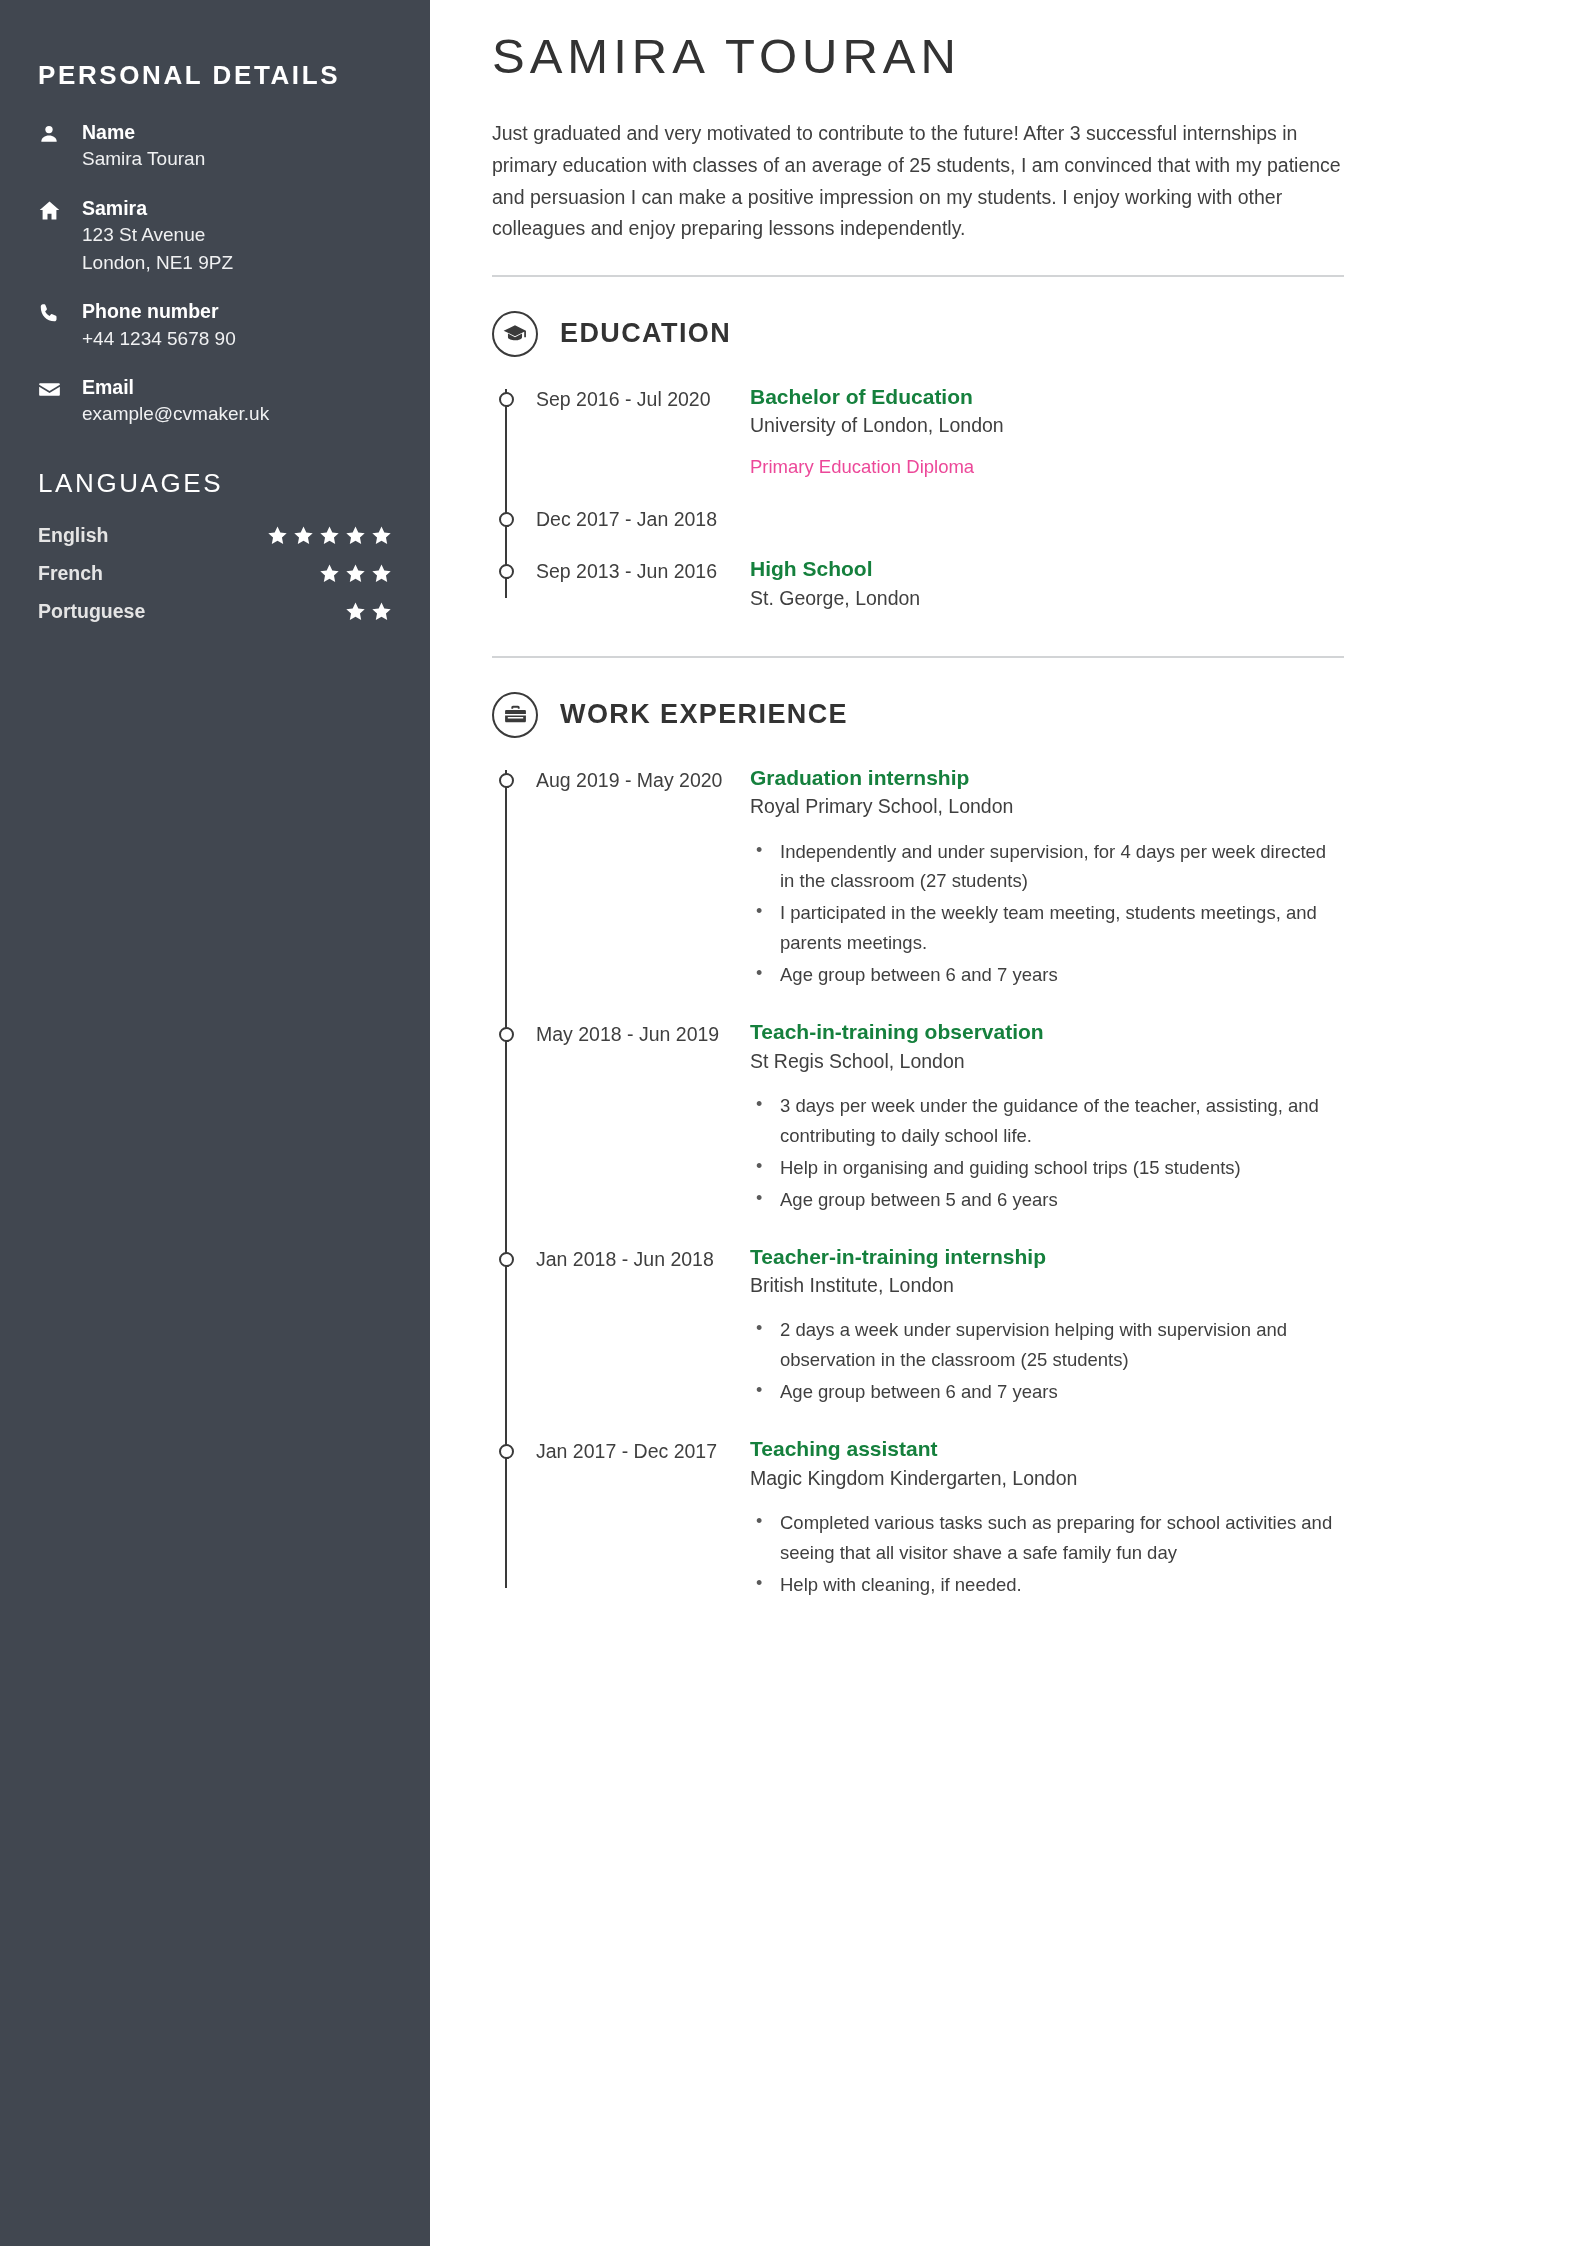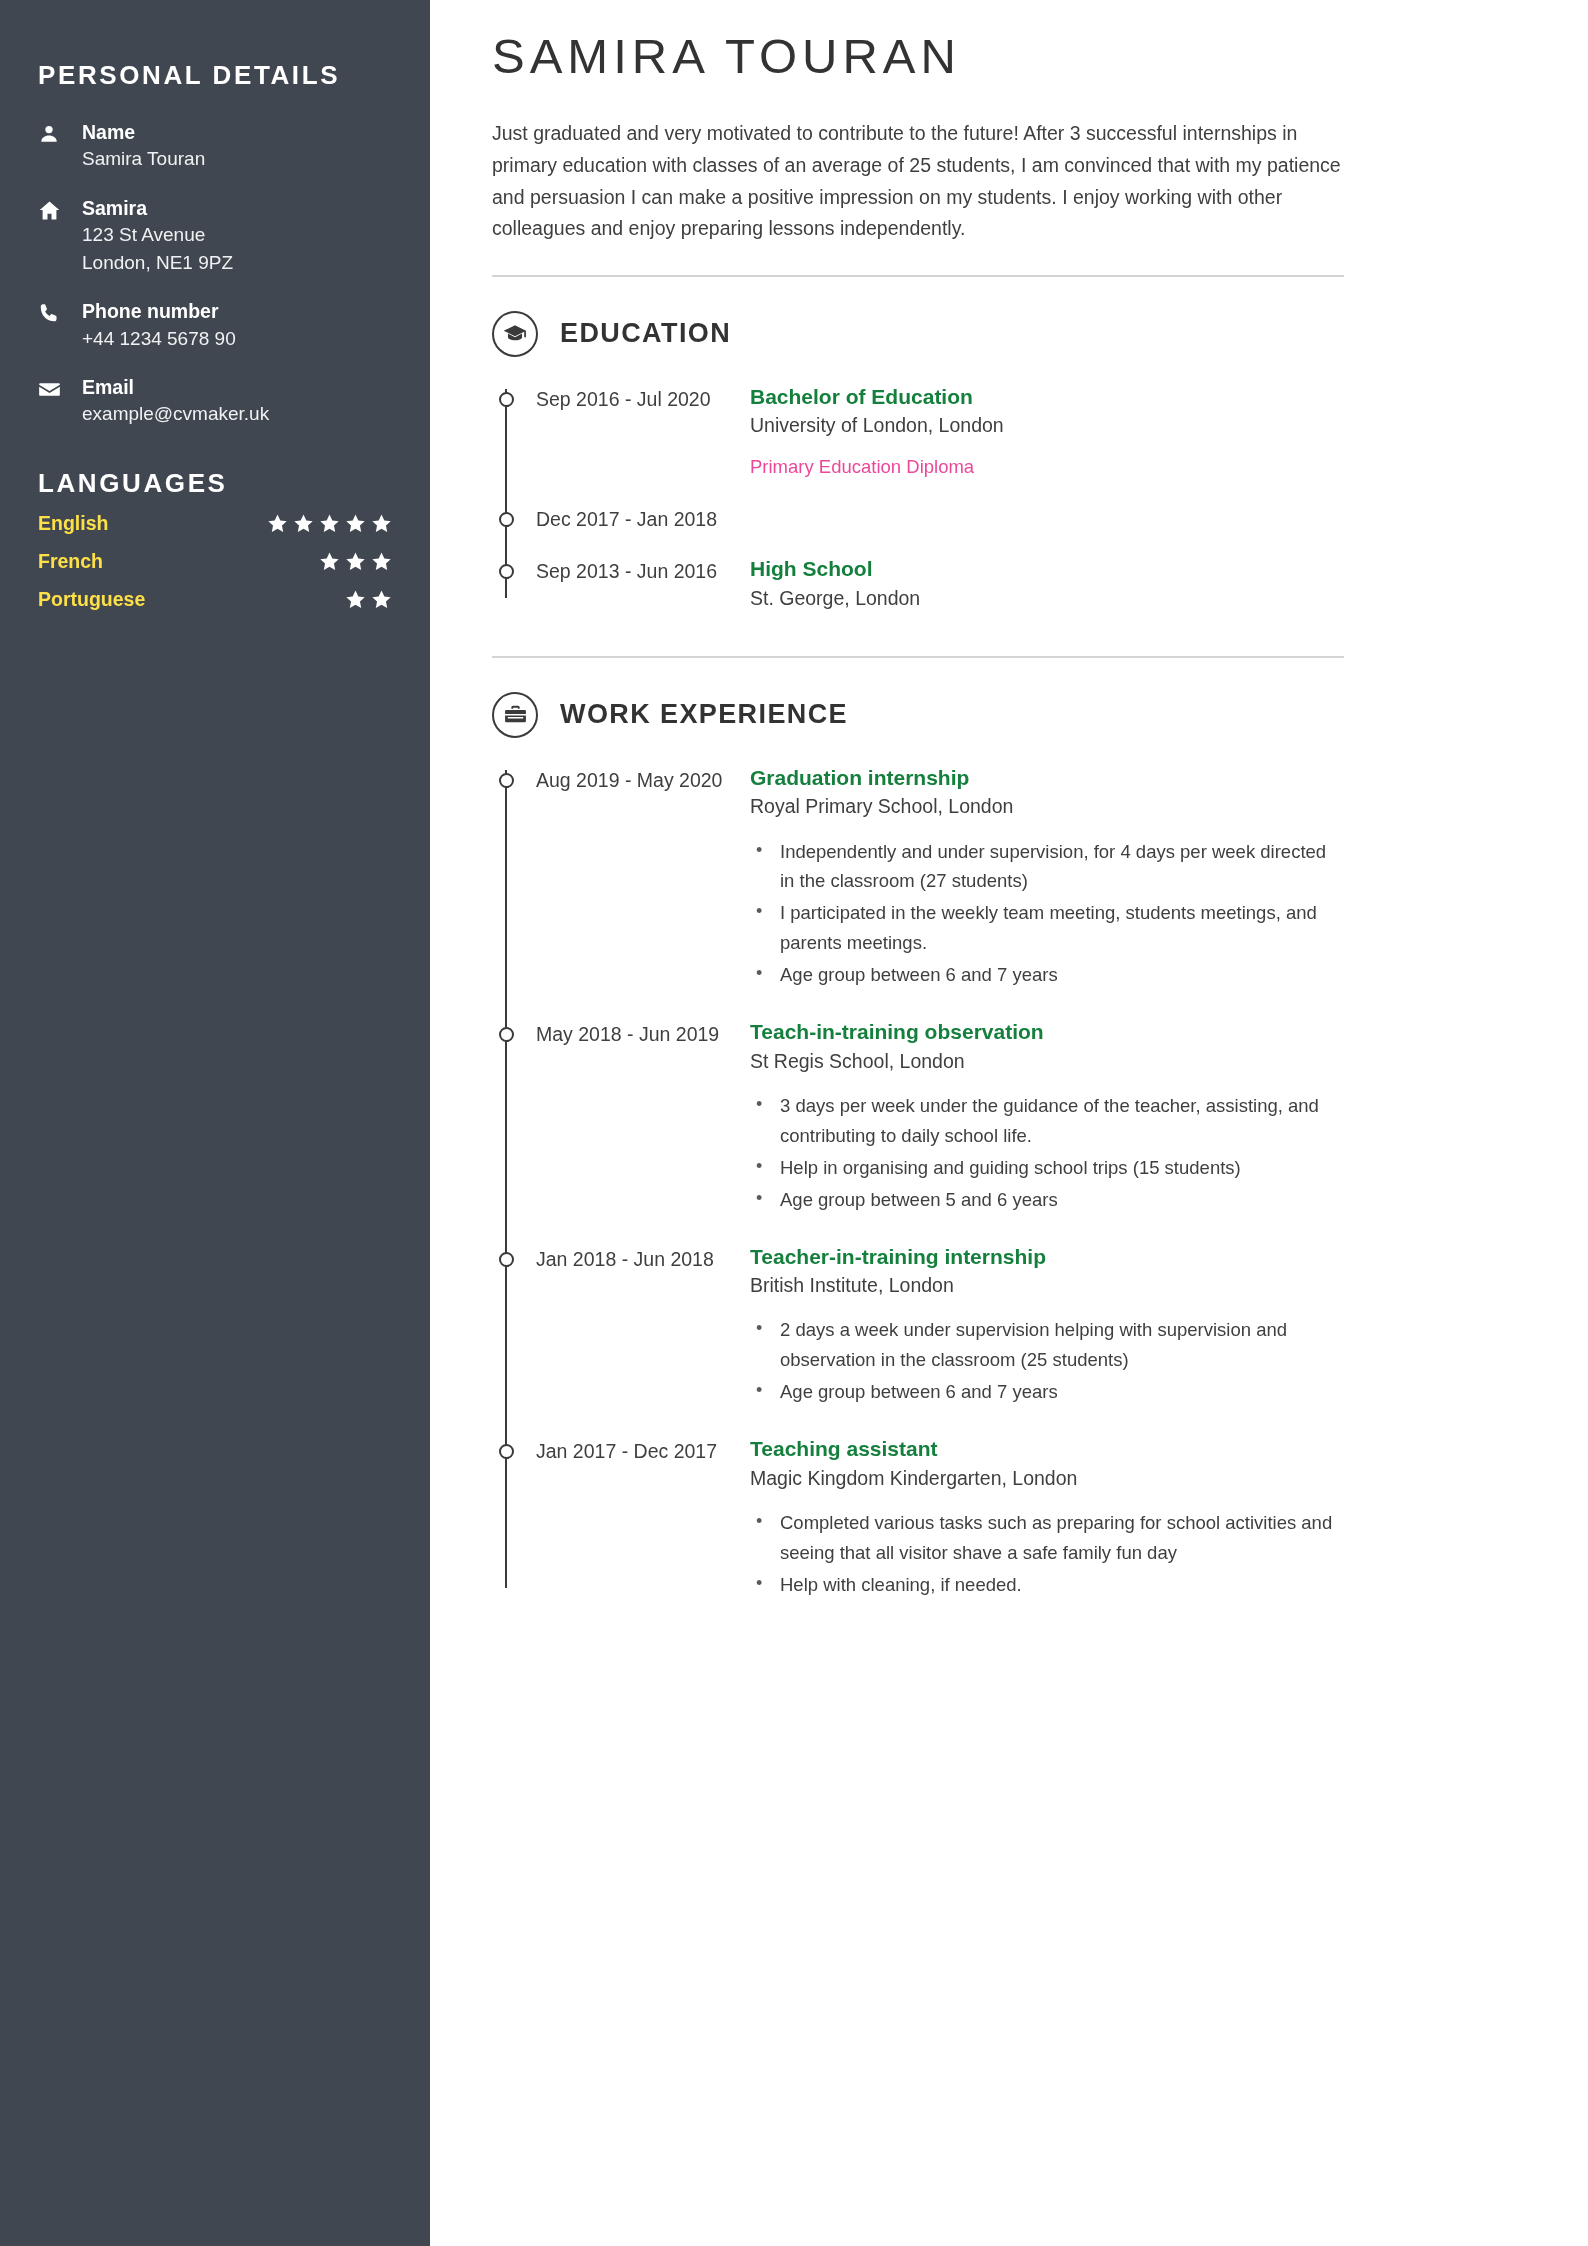--- a/index.html
+++ b/index.html
@@ -56,35 +56,35 @@
   .detail-value {
     font-size: 19px;
     font-weight: normal;
     line-height: 1.45;
     color: #f0f1f2;
   }
 
   .lang-block { margin-top: 40px; }
   .lang-heading {
     font-size: 26px;
-    font-weight: bold;
+    font-weight: normal;
     letter-spacing: 2.6px;
-    margin-bottom: 10px;
+    margin-bottom: 22px;
   }
   .lang-row {
     display: flex;
     align-items: center;
     justify-content: space-between;
     margin-bottom: 8px;
     height: 30px;
   }
   .lang-name {
     font-size: 19.5px;
     font-weight: bold;
-    color: #fde047;
+    color: #e5e5e5;
   }
   .lang-stars {
     display: flex;
     gap: 5px;
     align-items: center;
   }
   .star {
     width: 21px;
     height: 21px;
     display: block;

